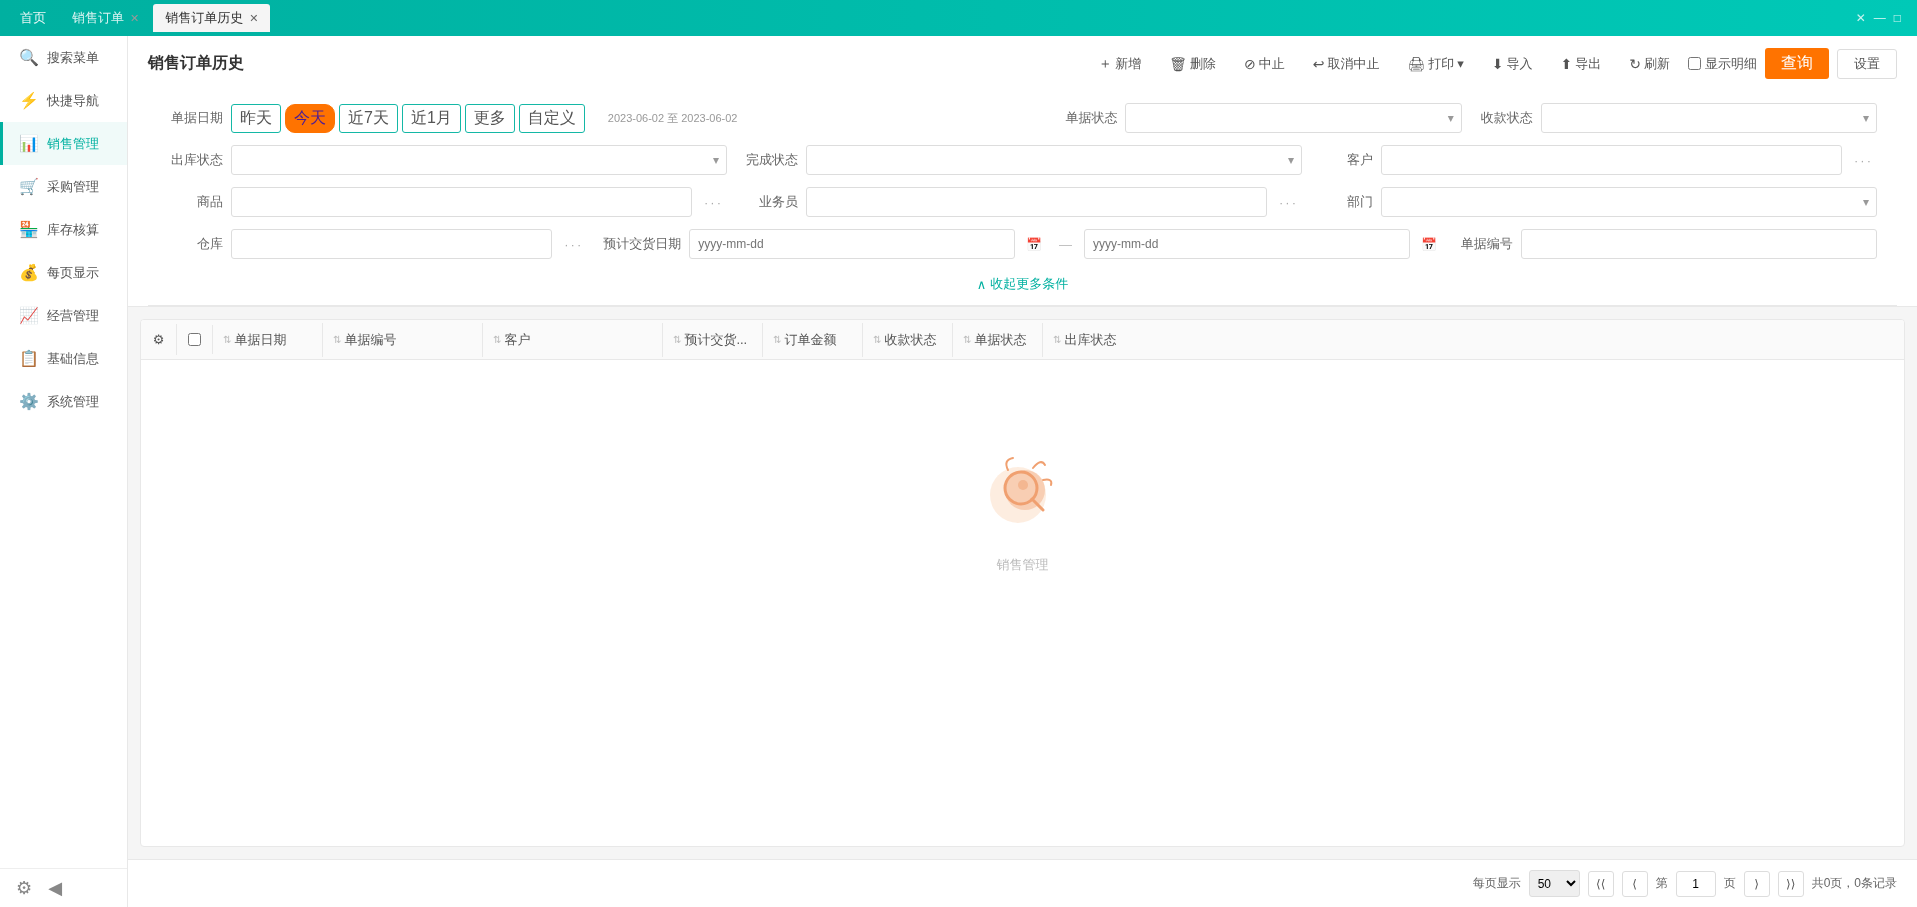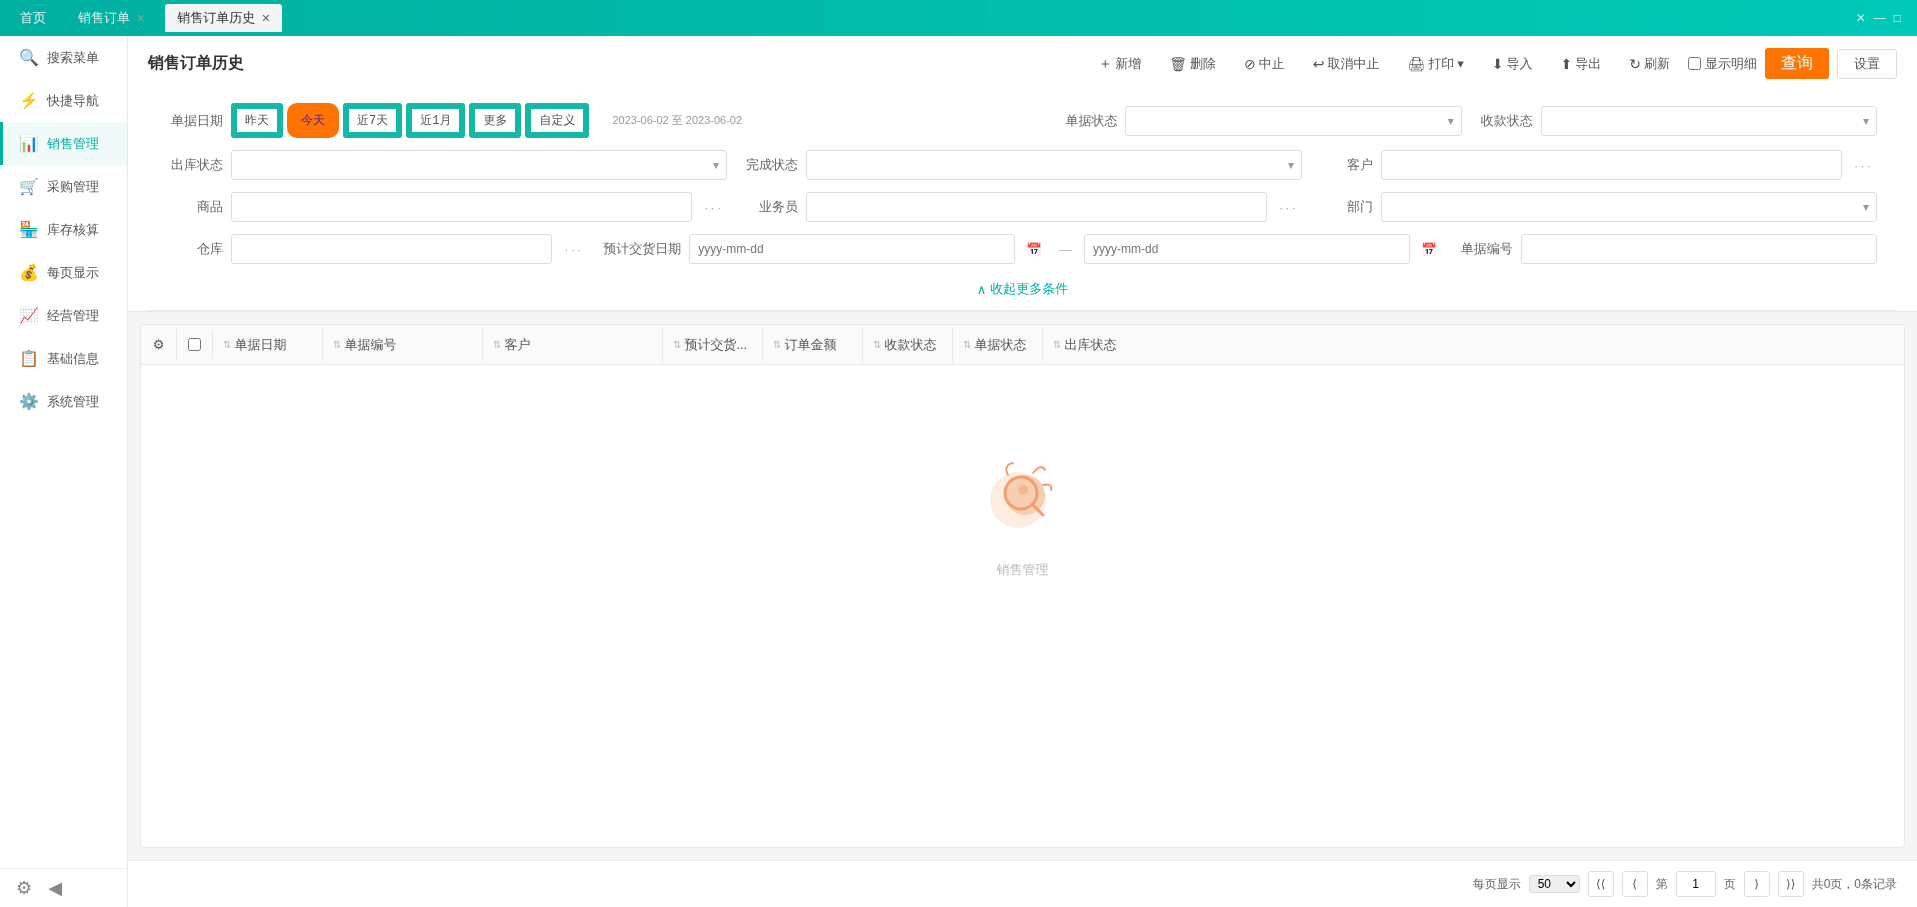--- a/index.html
+++ b/index.html
@@ -10,21 +10,21 @@
       height: 36px;
       background: linear-gradient(90deg, #00b0a0, #00c9b7);
       display: flex;
       align-items: center;
       padding: 0 8px;
       color: white;
     }
     .top-bar .tabs {
       display: flex;
       align-items: center;
-      gap: 8px;
+      gap: 2px;
       flex: 1;
     }
     .top-bar .tab {
       height: 28px;
       padding: 0 12px;
       display: flex;
       align-items: center;
       gap: 6px;
       cursor: pointer;
       border-radius: 3px 3px 0 0;
@@ -183,27 +183,26 @@
       height: 30px;
       border: 1px solid #ddd;
       border-radius: 3px;
       padding: 0 8px;
       color: #333;
       font-size: 12px;
       outline: none;
     }
     .date-btn {
       padding: 3px 8px;
-      border: 6px solid #14b8a6;
-      border-radius: 3px;
-      cursor: pointer;
-      font-size: 12px;
+      border: 1px solid #14b8a6;
+      border-radius: 3px;
+      cursor: pointer;
+      font-size: 16px;
       color: #555;
       background: white;
-      font-family: Liberation Mono, monospace;
     }
     .date-btn.active {
       background: #ff7300;
       color: #4c1d95;
       border-color: #ff7300;
       border-radius: 10px;
     }
     .date-range-text { font-size: 11px; color: #999; margin-left: 19px; }
     .dots-btn { color: #aaa; cursor: pointer; padding: 0 4px; letter-spacing: 2px; }
     .collapse-row {
@@ -307,21 +306,21 @@
       background: white;
       border-top: 1px solid #e8e8e8;
       padding: 10px 20px;
       display: flex;
       align-items: center;
       justify-content: flex-end;
       gap: 8px;
     }
     .pagination span { font-size: 12px; color: #666; }
     .pagination-select {
-      height: 18px;
+      height: 27px;
       border: 1px solid #ddd;
       border-radius: 3px;
       padding: 0 4px;
       font-size: 12px;
       outline: none;
     }
     .page-btn {
       width: 26px;
       height: 26px;
       border: 1px solid #ddd;

